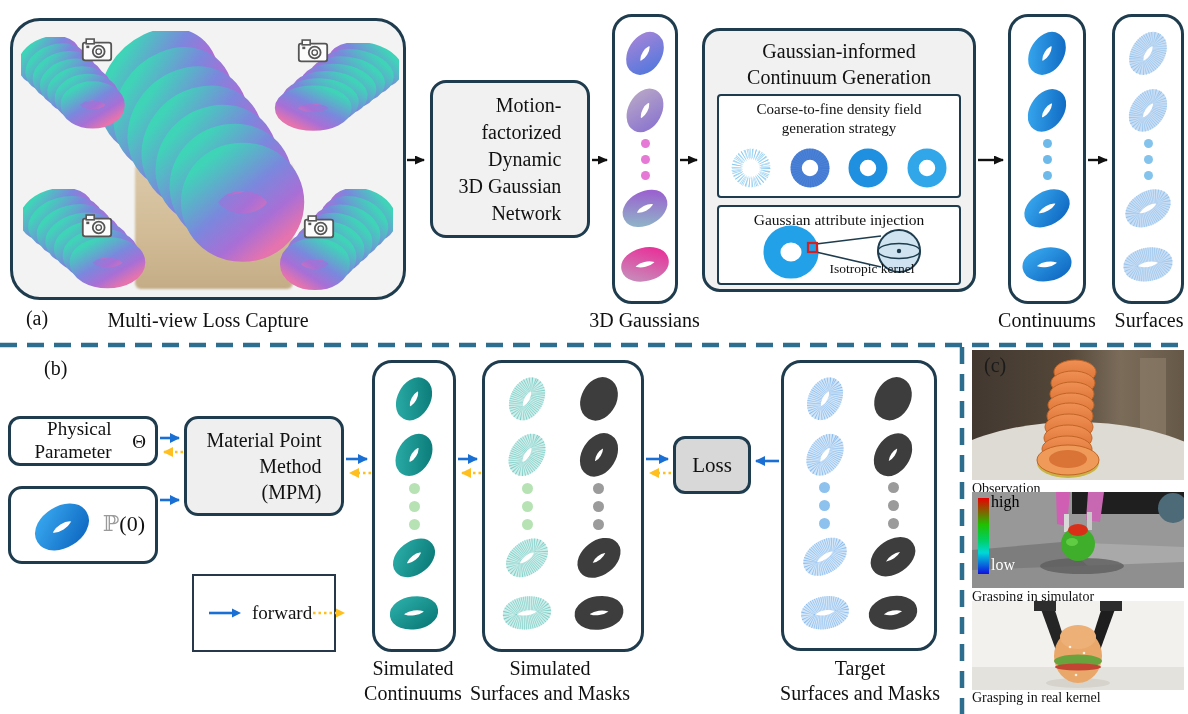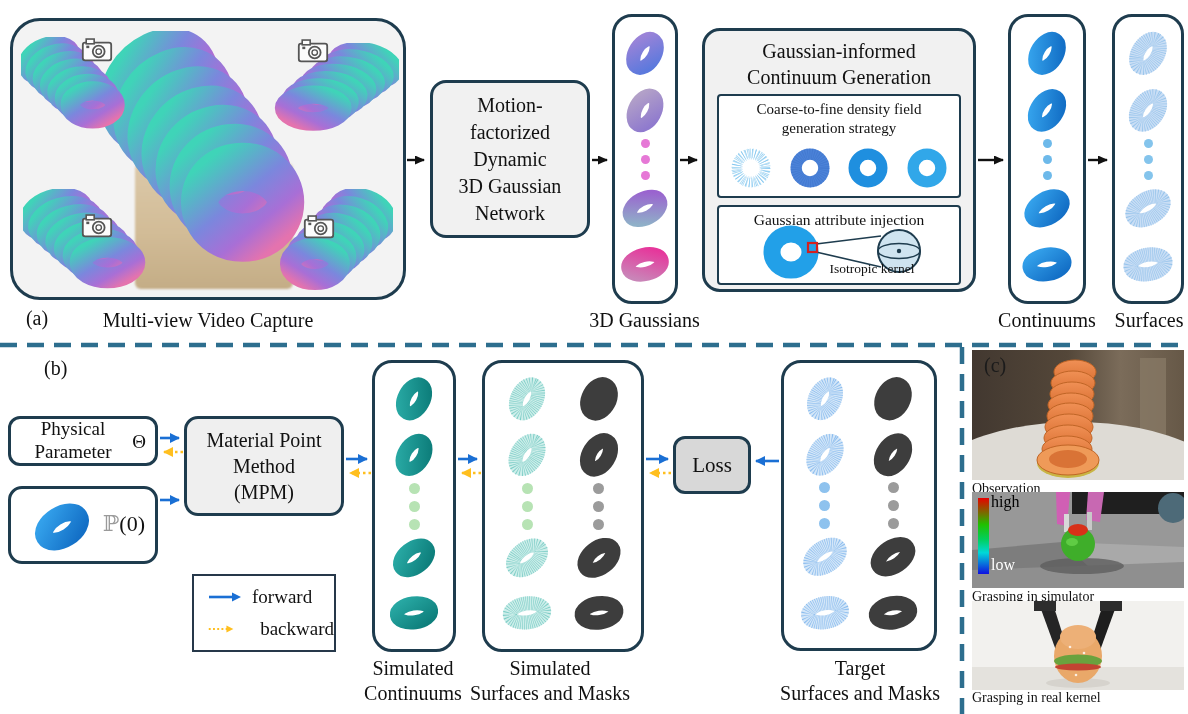--- a/index.html
+++ b/index.html
@@ -3,21 +3,21 @@
 <meta charset="utf-8">
 <style>
   html,body{margin:0;padding:0;background:#fff}
   #canvas{position:relative;width:1188px;height:714px;background:#ffffff;
           font-family:"Liberation Serif","DejaVu Serif",serif;color:#111;overflow:hidden}
   .abs{position:absolute}
   .cap{position:absolute;text-align:center;font-size:20px;line-height:1.25;white-space:pre-line}
   .cap-sm{position:absolute;text-align:left;font-size:14px;line-height:1.2;white-space:pre-line}
   .roundbox{position:absolute;border:3px solid #1e3c4e;background:#fff;border-radius:20px;box-sizing:border-box}
   .graybox{background:#f1f1f1}
-  .boxlabel{display:flex;align-items:center;justify-content:center;text-align:center;white-space:pre-line}
+  .boxlabel{display:flex;align-items:center;justify-content:center;text-align:right;white-space:pre-line}
   .col{position:absolute;border:3px solid #1e3c4e;background:#fff;border-radius:20px;box-sizing:border-box;
        display:flex;flex-direction:column;align-items:center;justify-content:space-between;padding:8px 0}
   .stack{display:flex;flex-direction:column;align-items:center;justify-content:space-between;height:100%}
   .dotcol{display:flex;flex-direction:column;gap:7px;align-items:center;justify-content:center}
   .dot{border-radius:50%}
   .photo{position:absolute;left:972px;width:212px;overflow:hidden}
   .innerbox{position:absolute;border:2.5px solid #1e3c4e;background:#fff;border-radius:4px;box-sizing:border-box}
   .ilabel{position:absolute;width:100%;text-align:center;font-size:15px;line-height:1.25;white-space:pre-line}
 </style>
 </head>
@@ -110,21 +110,21 @@
         <use href="#cam"></use>
       </svg>
     <svg class="abs" style="left:68px;top:192px" width="32" height="25" viewBox="0 0 28 22">
         <use href="#cam"></use>
       </svg>
     <svg class="abs" style="left:290px;top:193px" width="32" height="25" viewBox="0 0 28 22">
         <use href="#cam"></use>
       </svg>
   </div>
   <div class="cap" style="left:16px;top:306px;width:42px">(a)</div>
-  <div class="cap" style="left:10px;top:308px;width:396px">Multi-view Video Capture</div>
+  <div class="cap" style="left:10px;top:308px;width:396px">Multi-view Loss Capture</div>
 
   <div class="roundbox graybox boxlabel" style="left:430px;top:80px;width:160px;height:158px;border-radius:16px;font-size:20px;line-height:1.35">Motion-
 factorized
 Dynamic
 3D Gaussian
 Network</div>
 
   <div class="col" style="left:612px;top:14px;width:66px;height:290px">
     <svg width="58" height="58" viewBox="0 0 100 100">
         <ellipse cx="50" cy="50" rx="28" ry="17" fill="none" stroke="url(#lgG1)" stroke-width="25" transform="rotate(-58 50 50)"></ellipse>
@@ -243,21 +243,21 @@
       <ellipse cx="50" cy="45" rx="27" ry="16" fill="none" stroke="url(#lgCont)" stroke-width="24" transform="rotate(-32 50 45)"></ellipse>
     </svg>
     <div class="abs" style="right:10px;top:22px;font-size:22px"><span style="color:#9a9a9a">ℙ</span><span>(0)</span></div>
   </div>
 
   <div class="roundbox boxlabel" style="left:184px;top:416px;width:160px;height:100px;border-radius:14px;background:#efefef;font-size:20px;line-height:1.3">Material Point
 Method
 (MPM)</div>
 
   <div class="abs" style="left:192px;top:574px;width:144px;height:78px;border:2.5px solid #26384a;background:#fff;box-sizing:border-box;
-              display:flex;flex-direction:column;justify-content:space-evenly;padding-left:14px">
+              display:flex;flex-direction:row;justify-content:space-evenly;padding-left:14px">
     <div style="display:flex;align-items:center;gap:10px">
       <svg width="34" height="12" viewBox="0 0 34 12">
           <line x1="1" y1="6" x2="25" y2="6" stroke="#1a6fd4" stroke-width="2.6"></line>
           <path d="M24,1.5 L33,6 L24,10.5 z" fill="#1a6fd4"></path>
         </svg>
       <span style="font-size:19px">forward</span>
     </div>
     <div style="display:flex;align-items:center;gap:26px">
       <svg width="34" height="12" viewBox="0 0 34 12">
           <line x1="1" y1="6" x2="25" y2="6" stroke="#ffbf1f" stroke-width="2.6" stroke-dasharray="2.5 3"></line>

